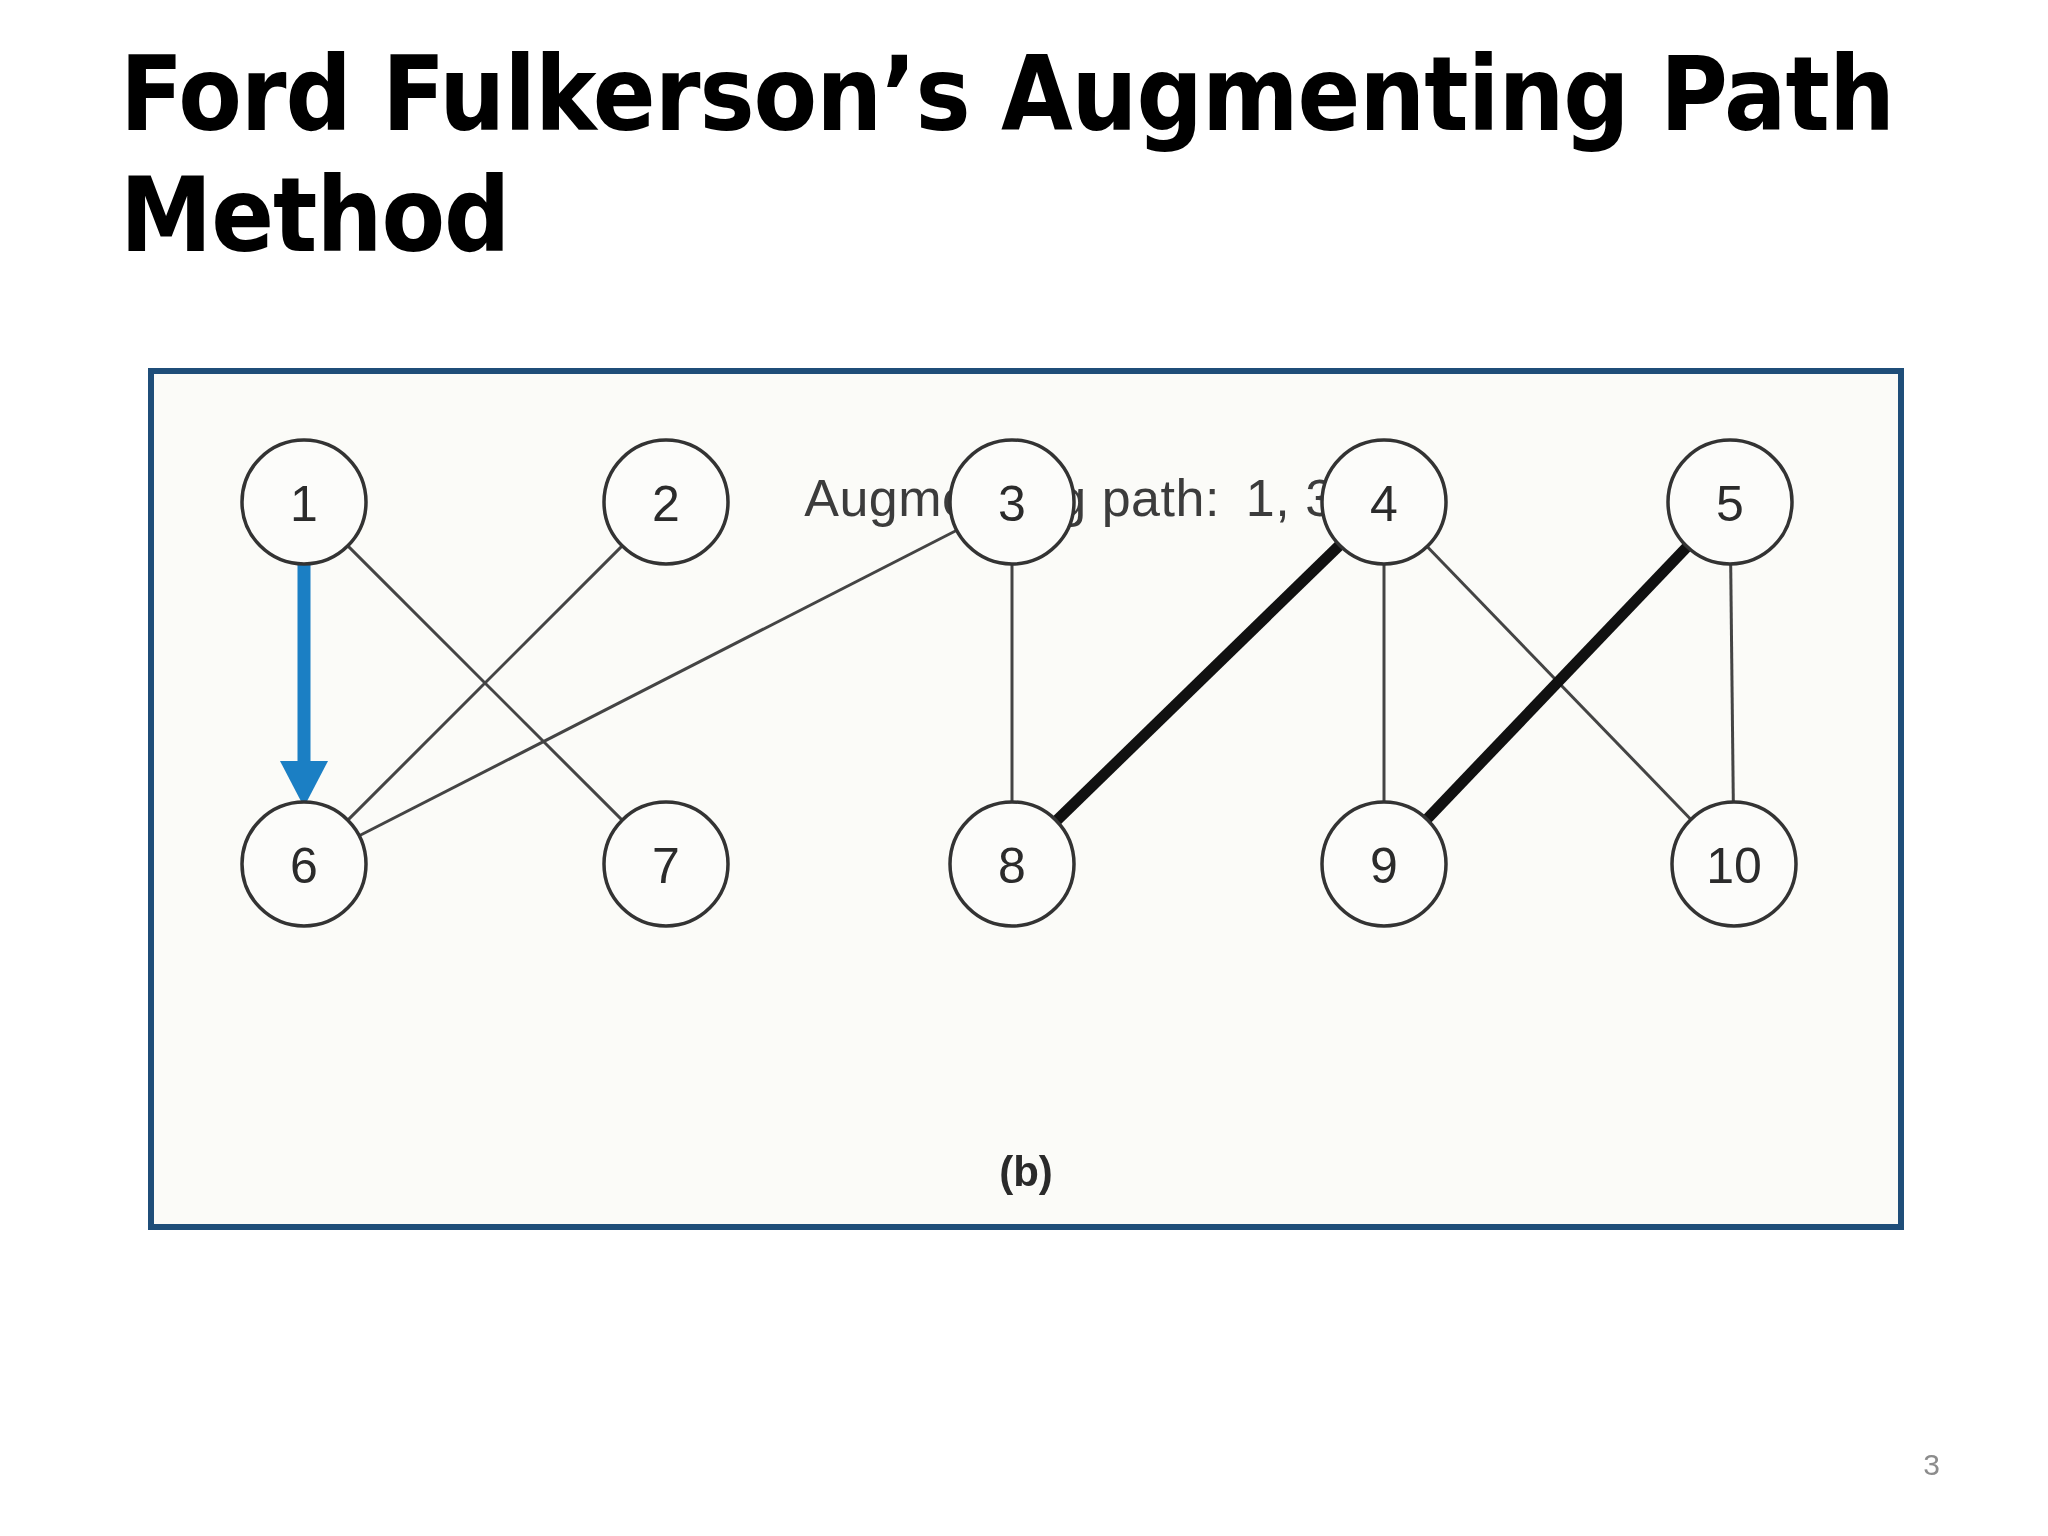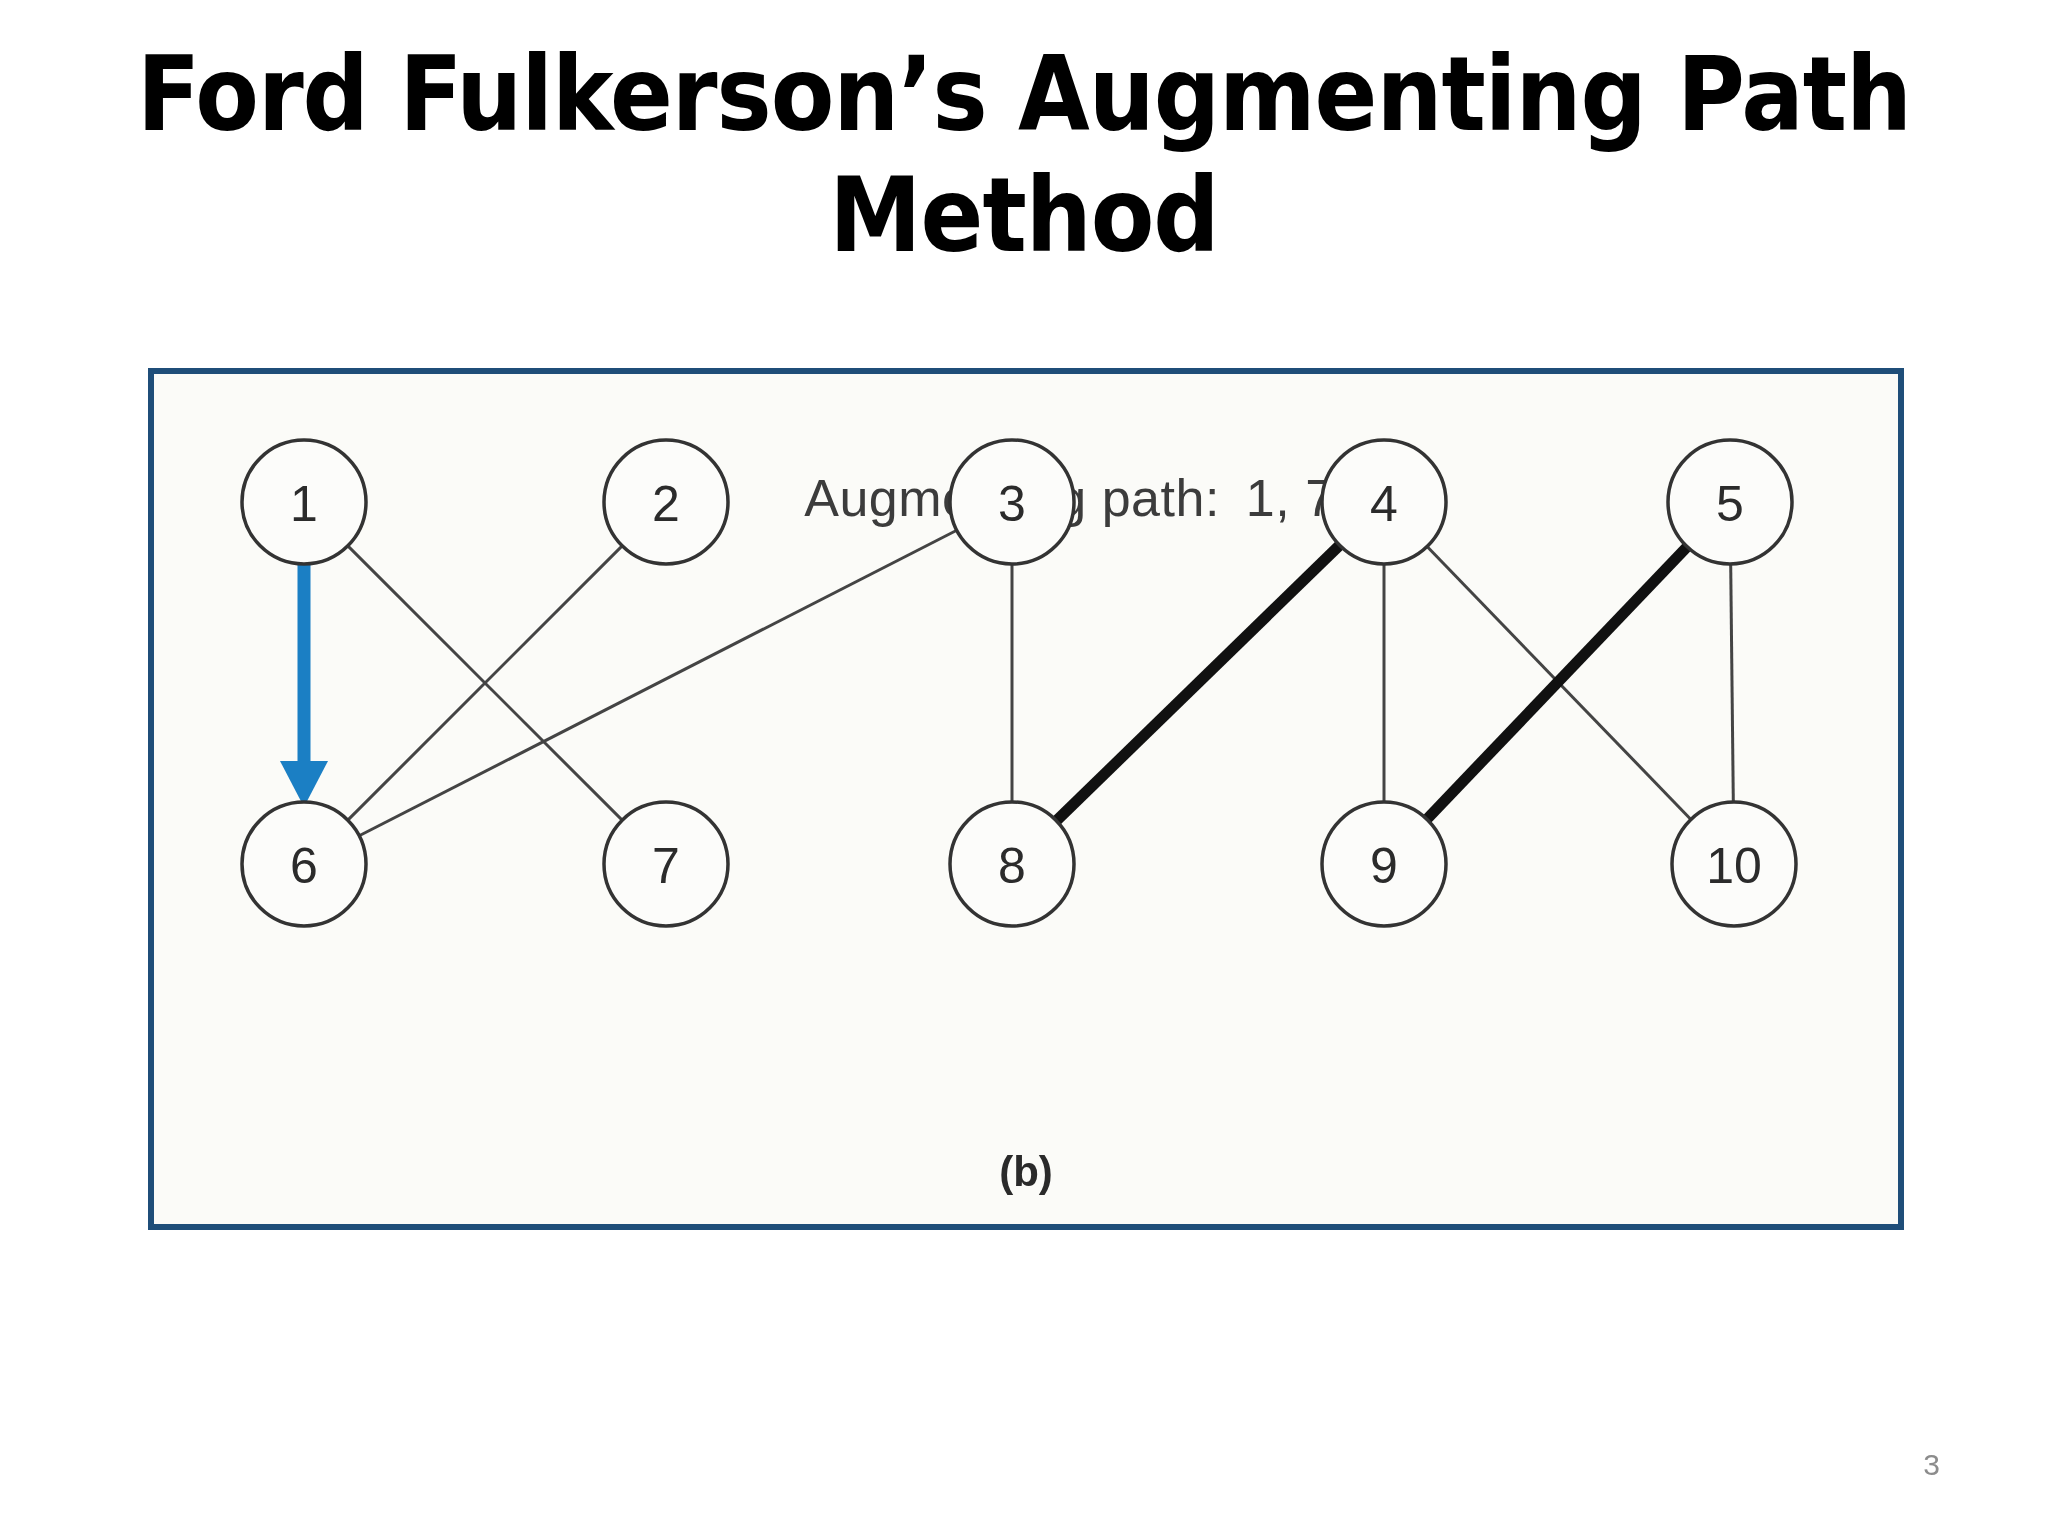--- a/index.html
+++ b/index.html
@@ -15,21 +15,21 @@
     overflow: hidden;
     font-family: "Liberation Sans", sans-serif;
   }
 
   
   #slide-title {
     position: absolute;
     left: 120px;
     top: 34px;
     width: 1808px;
-    text-align: center;
+    text-align: left;
     font-family: "DejaVu Sans Condensed", "Liberation Sans Narrow", "Liberation Sans", sans-serif;
     font-weight: bold;
     font-size: 103px;
     line-height: 1.17;
     letter-spacing: -1px;
     color: #000000;
     white-space: pre-line;
   }
 
   
@@ -111,21 +111,21 @@
 </head>
 <body>
 
 <div id="slide-title">Ford Fulkerson’s Augmenting Path
 Method</div>
 
 <div id="figure-frame">
   <div id="figure-inner">
 
     <div id="augmenting-path-line">
-      <span class="ap-label">Augmenting path:</span><span class="ap-value">1, 7</span>
+      <span class="ap-label">Augmenting path:</span><span class="ap-value">1, 3</span>
     </div>
 
     <svg id="graph-svg" viewBox="0 0 1744 850">
       <g id="edge-layer">
           <line x1="193.84062043356596" y1="171.84062043356596" x2="468.15937956643404" y2="446.15937956643404" class="edge-thin" stroke-linecap="butt"></line>
           <line x1="468.15937956643404" y1="171.84062043356596" x2="193.84062043356596" y2="446.15937956643404" class="edge-thin" stroke-linecap="butt"></line>
           <line x1="802.7972632618108" y1="156.22512810624926" x2="205.20273673818915" y2="461.77487189375074" class="edge-thin" stroke-linecap="butt"></line>
           <line x1="858" y1="190" x2="858" y2="428" class="edge-thin" stroke-linecap="butt"></line>
           <line x1="1185.5662194567756" y1="171.23932407700863" x2="902.4337805432243" y2="446.76067592299137" class="edge-thick" stroke-linecap="butt"></line>
           <line x1="1230" y1="190" x2="1230" y2="428" class="edge-thin" stroke-linecap="butt"></line>

